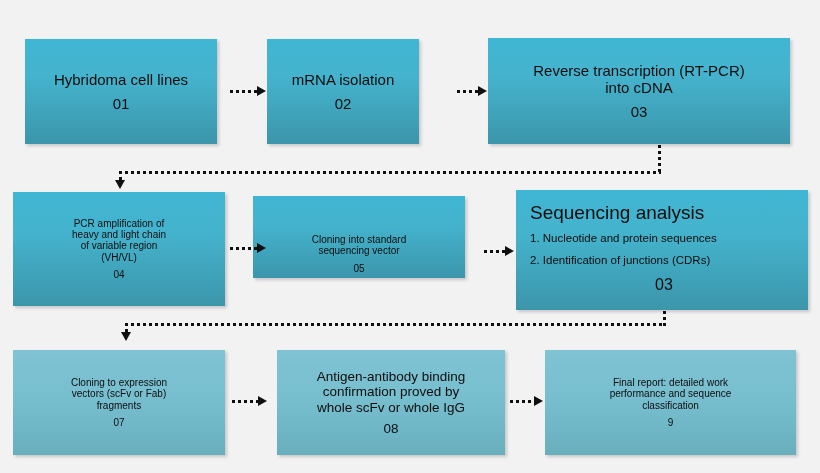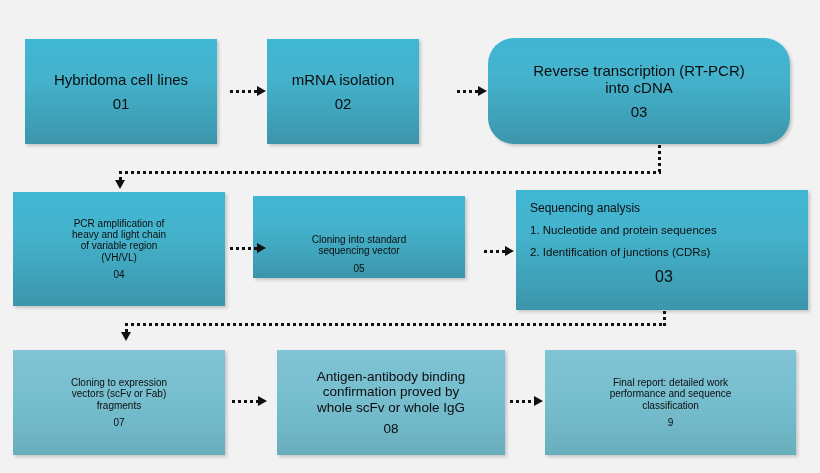--- a/index.html
+++ b/index.html
@@ -51,21 +51,21 @@
   .f13 { font-size: 13.5px; }
 
   
   .node.listnode {
     align-items: flex-start;
     justify-content: flex-start;
     text-align: left;
     padding: 12px 10px 8px 14px;
   }
   .node.listnode .heading {
-    font-size: 12px;
+    font-size: 19px;
     margin: 0 4px 8px 0;
   }
   .node.listnode .li {
     font-size: 11.5px;
     margin: 0 0 9px 0;
     white-space: pre-line;
   }
   .node.listnode .num {
     align-self: center;
     font-size: 16px;
@@ -107,21 +107,21 @@
   <div class="node tone-a f15" style="left:25px; top:39px; width:192px; height:105px;">
     <span class="title">Hybridoma cell lines</span>
     <span class="num">01</span>
   </div>
 
   <div class="node tone-a f15" style="left:267px; top:39px; width:152px; height:105px;">
     <span class="title">mRNA isolation</span>
     <span class="num">02</span>
   </div>
 
-  <div class="node tone-a f15" style="left:488px; top:38px; width:302px; height:106px;border-radius:26px;">
+  <div class="node tone-a f15" style="left:488px; top:38px; width:302px; height:106px;">
     <span class="title">Reverse transcription (RT-PCR)
 into cDNA</span>
     <span class="num">03</span>
   </div>
 
   <div class="node tone-a f14" style="left:13px; top:192px; width:212px; height:114px;">
     <span class="title">PCR amplification of
 heavy and light chain
 of variable region
 (VH/VL)</span>

